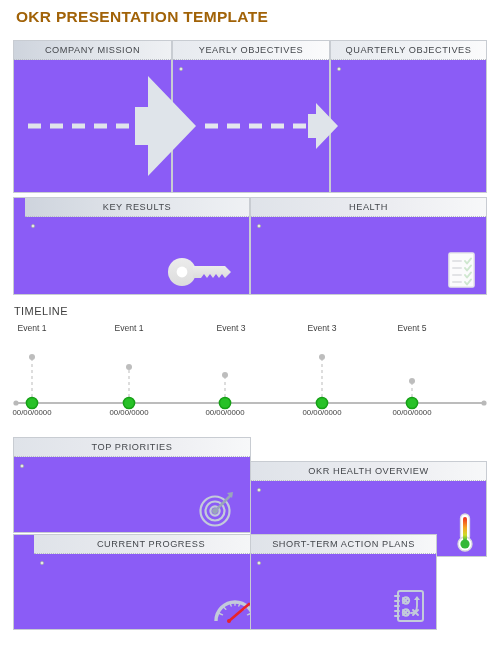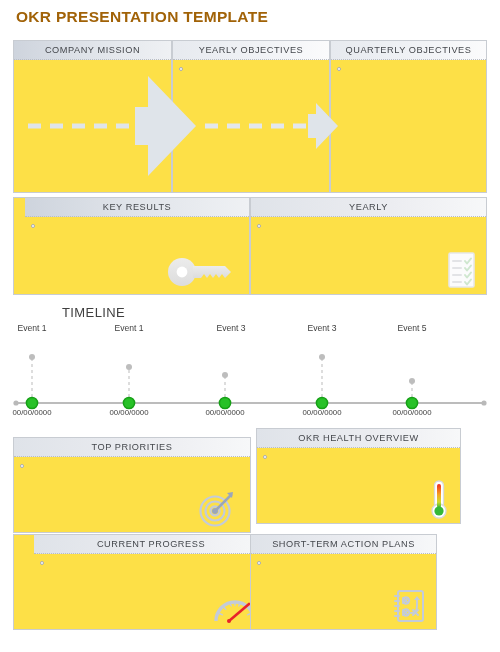--- a/index.html
+++ b/index.html
@@ -17,21 +17,21 @@
   
   .title {
     position:absolute; left:16px; top:8px;
     font-size:15.5px; font-weight:bold; letter-spacing:0.3px;
     color:#a16207;
   }
 
   
   .panel {
     position:absolute;
-    background:#fde047;
+    background:#8b5cf6;
     border:1px solid #c8ccd2;
   }
   .panel-head {
     height:19px;
     border-bottom:1px dotted #b9bdc4;
     display:flex; align-items:center; justify-content:center;
     font-size:9.2px; letter-spacing:0.55px;
     color:#44474c;
     background:linear-gradient(to right,#ced4dd 0%,#dfe3e9 45%,#eff1f4 100%);
   }
@@ -58,21 +58,21 @@
   
   .arrow-layer { position:absolute; left:0; top:0; width:500px; height:200px; pointer-events:none; }
 
   
   .tl-label {
     position:absolute; font-size:8.6px; color:#3f3f3f;
     text-align:center; width:70px;
   }
   .tl-title {
     position:absolute; left:14px; top:305px;
-    font-size:13px; color:#3f3f3f; letter-spacing:0.4px;margin-left:48px;
+    font-size:11px; color:#3f3f3f; letter-spacing:0.4px;
   }
   .tl-date {
     position:absolute; font-size:7.8px; color:#3f3f3f;
     text-align:center; width:70px;
   }
 </style>
 </head>
 <body>
 
 <div id="page">
@@ -125,21 +125,21 @@
           </defs>
           <circle cx="17" cy="18" r="14" fill="url(#keyg)"></circle>
           <circle cx="17" cy="18" r="5.4" fill="#ffffff"></circle>
           <path d="M28 12 L60 12 L66 18 L60 24 L57 20 L54 24 L51 20 L48 24 L45 20 L42 24 L39 20 L36 24 L28 24 Z" fill="url(#keyg)"></path>
         </svg>
       </div>
     </div>
   </div>
 
   <div class="panel" style="left:250px; top:197px; width:237px; height:98px;">
-    <div class="panel-head lite2">YEARLY</div>
+    <div class="panel-head lite2">HEALTH</div>
     <div class="panel-body">
       <span class="bullet"></span>
       <div class="icon-slot" style="right:8px; bottom:4px; width:34px; height:40px;">
         <svg viewBox="0 0 34 40" width="34" height="40">
           <rect x="5" y="3" width="25" height="34" rx="1.5" fill="#fbfbfc" stroke="#e6e7e9" stroke-width="1.6"></rect>
           <g stroke="#e2e3e6" stroke-width="2" stroke-linecap="round">
             <line x1="9" y1="11" x2="17" y2="11"></line>
             <line x1="9" y1="18" x2="17" y2="18"></line>
             <line x1="9" y1="25" x2="17" y2="25"></line>
             <line x1="9" y1="32" x2="17" y2="32"></line>
@@ -218,21 +218,21 @@
             <circle cx="19" cy="23" r="4.6"></circle>
           </g>
           <circle cx="19" cy="23" r="3" fill="#9aa6bb"></circle>
           <line x1="19" y1="23" x2="35" y2="7" stroke="#9aa6bb" stroke-width="2.6" stroke-linecap="round"></line>
           <path d="M31 5 L37 4 L36 10 Z" fill="#9aa6bb"></path>
         </svg>
       </div>
     </div>
   </div>
 
-  <div class="panel" style="left:250px; top:428px; width:205px; height:96px;margin-left:6px;">
+  <div class="panel" style="left:250px; top:461px; width:237px; height:96px;">
     <div class="panel-head lite2">OKR HEALTH OVERVIEW</div>
     <div class="panel-body">
       <span class="bullet"></span>
       <div class="icon-slot" style="right:8px; bottom:3px; width:26px; height:42px;">
         <svg viewBox="0 0 26 42" width="26" height="42">
           <defs>
             <linearGradient id="thermg" x1="0" y1="0" x2="0" y2="1">
               <stop offset="0%" stop-color="#ef2b20"></stop>
               <stop offset="45%" stop-color="#f5a623"></stop>
               <stop offset="75%" stop-color="#cddb2a"></stop>

